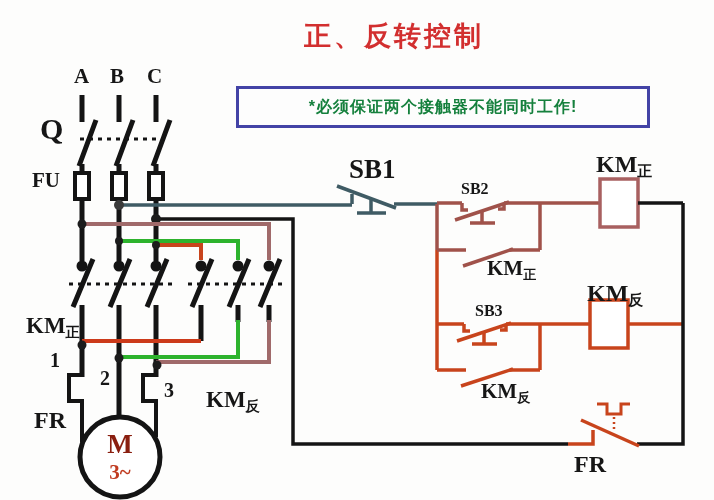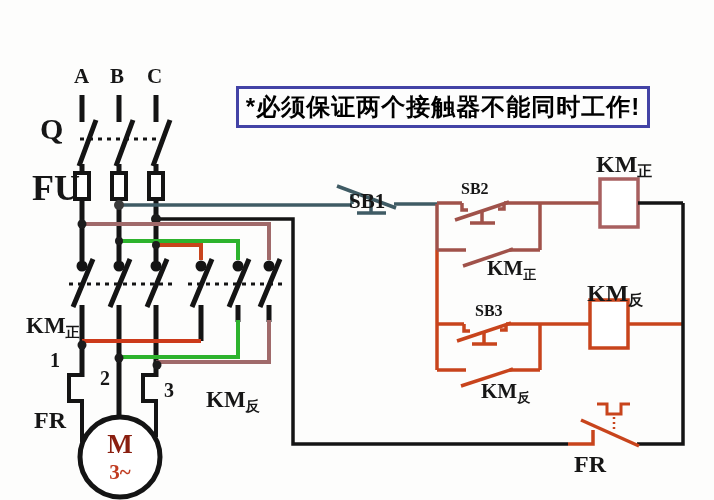--- a/index.html
+++ b/index.html
@@ -13,22 +13,22 @@
     position:absolute;left:284px;top:18px;width:220px;text-align:center;
     font-family:"Liberation Sans",sans-serif;font-weight:bold;font-size:27px;
     color:#d22f2f;letter-spacing:3px;
   }
   #warnbox{
     position:absolute;left:236px;top:86px;width:408px;height:36px;
     border:3px solid #4343a6;background:#fdfdfd;
     display:flex;align-items:center;justify-content:center;
   }
   #warnbox span{
-    font-family:"Liberation Sans",sans-serif;font-weight:bold;font-size:24px;
-    color:#000000;letter-spacing:1px;white-space:nowrap;
+    font-family:"Liberation Sans",sans-serif;font-weight:bold;font-size:16px;
+    color:#15803d;letter-spacing:1px;white-space:nowrap;
   }
   svg{position:absolute;left:0;top:0;}
   .motor-m{color:#8a1f10;}
   .motor-t{color:#c03b20;}
 </style>
 </head>
 <body>
 
 <div id="stage">
 
@@ -151,45 +151,46 @@
     </g>
 
     <g>
       <path d="M568,444H593V430" stroke="#c8441c" stroke-width="3.5" fill="none"></path>
       <path d="M581,420L639,446" stroke="#c8441c" stroke-width="3.5" fill="none"></path>
       <path d="M597,404H607V414H621V404H630" stroke="#c8441c" stroke-width="3" fill="none"></path>
       <path d="M614,417V431" stroke="#c8441c" stroke-width="2.5" stroke-dasharray="2,3" fill="none"></path>
     </g>
   </svg>
 
+  <div id="title">正、反转控制</div>
 
   <div id="warnbox">
     <span>*必须保证两个接触器不能同时工作!</span>
   </div>
 
   <div class="lbl" style="left:74px;top:66px;font-size:21px;">A</div>
   <div class="lbl" style="left:110px;top:66px;font-size:21px;">B</div>
   <div class="lbl" style="left:147px;top:66px;font-size:21px;">C</div>
 
   <div class="lbl" style="left:40px;top:114px;font-size:30px;">Q</div>
-  <div class="lbl" style="left:32px;top:170px;font-size:36px;">FU</div>
+  <div class="lbl" style="left:32px;top:170px;font-size:21px;">FU</div>
 
   <div class="lbl" style="left:26px;top:314px;font-size:23px;"><span>KM</span><span class="sub">正</span></div>
   <div class="lbl" style="left:206px;top:388px;font-size:23px;"><span>KM</span><span class="sub">反</span></div>
 
   <div class="lbl" style="left:50px;top:350px;font-size:20px;">1</div>
   <div class="lbl" style="left:100px;top:368px;font-size:20px;">2</div>
   <div class="lbl" style="left:164px;top:380px;font-size:20px;">3</div>
 
   <div class="lbl" style="left:34px;top:408px;font-size:24px;">FR</div>
 
   <div class="lbl motor-m" style="left:95px;top:431px;width:50px;text-align:center;font-size:27px;">M</div>
   <div class="lbl motor-t" style="left:95px;top:462px;width:50px;text-align:center;font-size:21px;">3~</div>
 
-  <div class="lbl" style="left:349px;top:156px;font-size:21px;margin-top:35px;">SB1</div>
+  <div class="lbl" style="left:349px;top:156px;font-size:27px;">SB1</div>
   <div class="lbl" style="left:461px;top:181px;font-size:16px;">SB2</div>
   <div class="lbl" style="left:487px;top:258px;font-size:21px;"><span>KM</span><span class="sub">正</span></div>
 
   <div class="lbl" style="left:475px;top:303px;font-size:16px;">SB3</div>
   <div class="lbl" style="left:481px;top:381px;font-size:21px;"><span>KM</span><span class="sub">反</span></div>
 
   <div class="lbl" style="left:596px;top:152px;font-size:24px;"><span>KM</span><span class="sub">正</span></div>
   <div class="lbl" style="left:587px;top:281px;font-size:24px;"><span>KM</span><span class="sub">反</span></div>
 
   <div class="lbl" style="left:574px;top:452px;font-size:24px;">FR</div>

